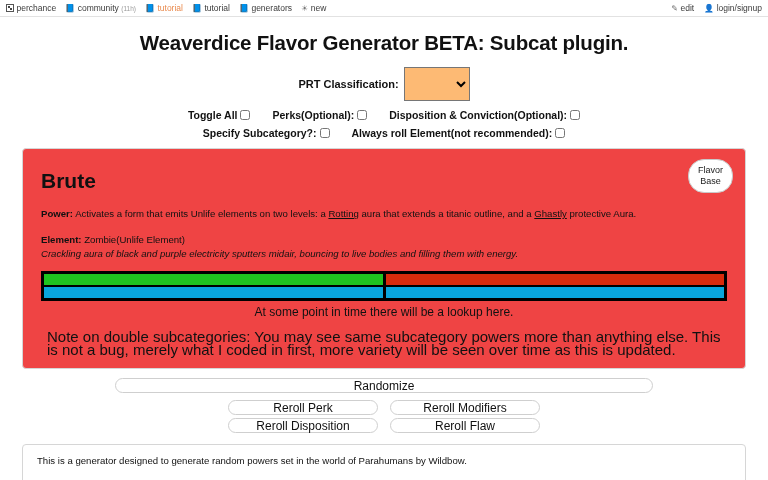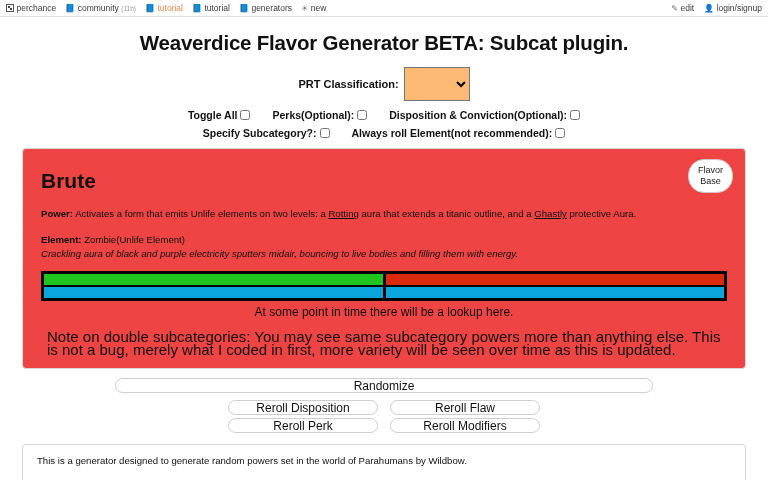--- a/index.html
+++ b/index.html
@@ -305,24 +305,24 @@
 
   <div class="double-note">Note on double subcategories: You may see same subcategory powers more than anything else. This is not a bug, merely what I coded in first, more variety will be seen over time as this is updated.</div>
 </div>
 
 <div class="randomize-wrap">
   <button class="btn btn-randomize">Randomize</button>
 </div>
 
 <div class="reroll-grid">
   <div class="reroll-col">
+    <button class="btn btn-reroll">Reroll Perk</button>
     <button class="btn btn-reroll">Reroll Disposition</button>
-    <button class="btn btn-reroll">Reroll Perk</button>
   </div>
   <div class="reroll-col">
+    <button class="btn btn-reroll">Reroll Modifiers</button>
     <button class="btn btn-reroll">Reroll Flaw</button>
-    <button class="btn btn-reroll">Reroll Modifiers</button>
   </div>
 </div>
 
 <div class="footer-card">
   <span>This is a generator designed to generate random powers set in the world of Parahumans by Wildbow.</span>
 </div>
 
 </body></html>

